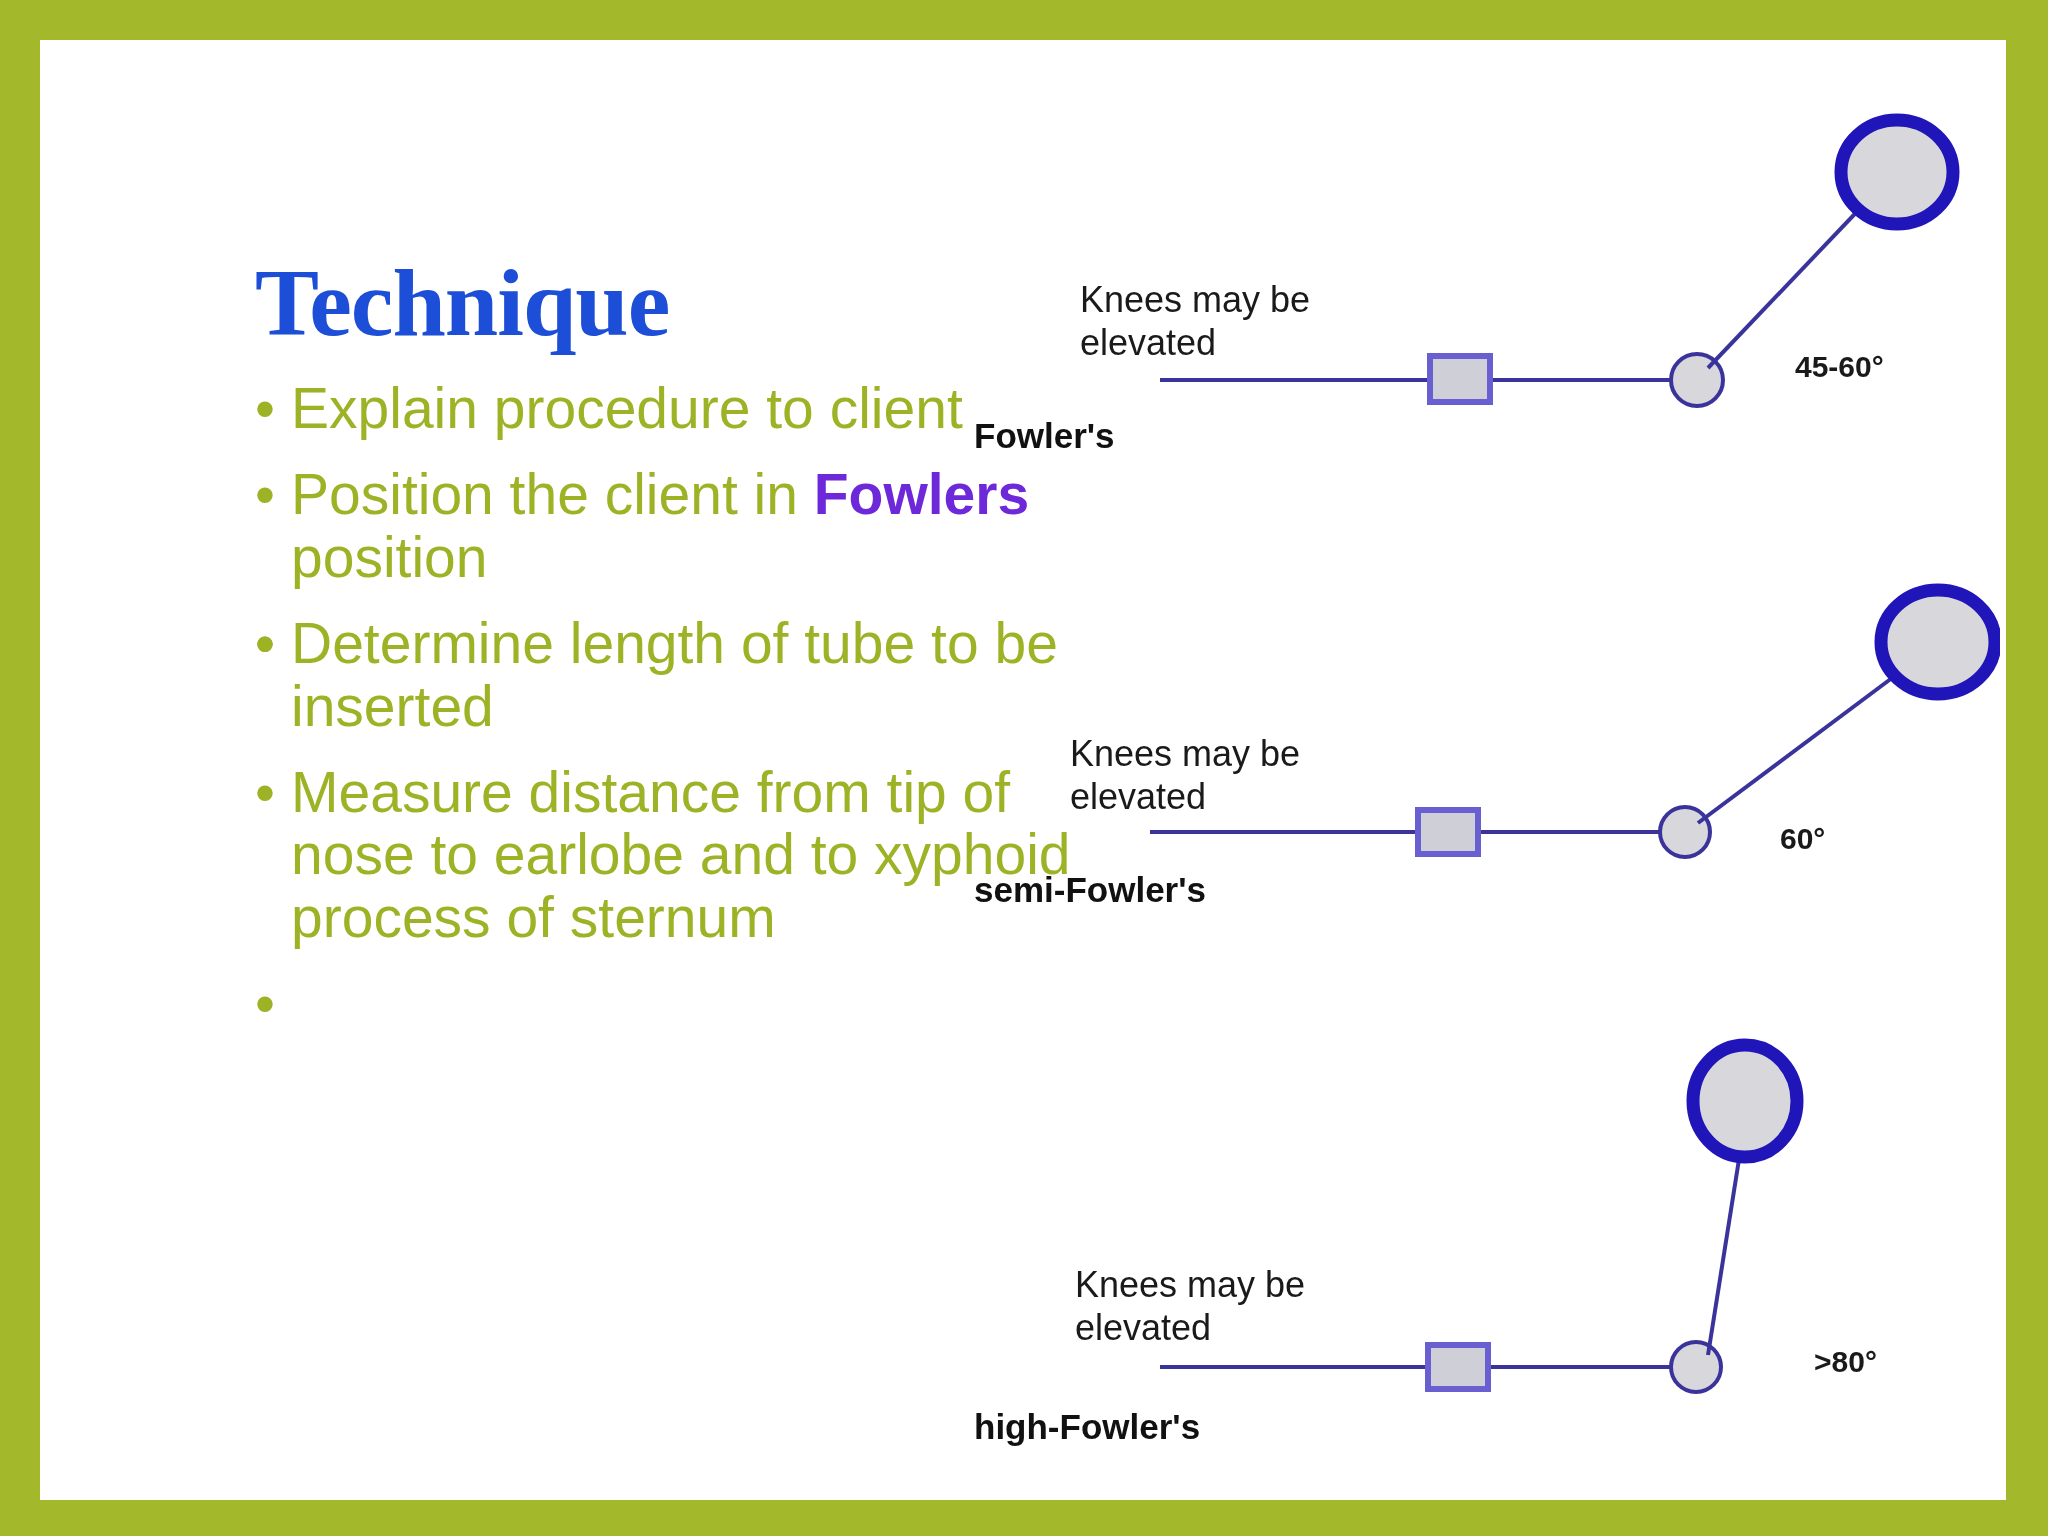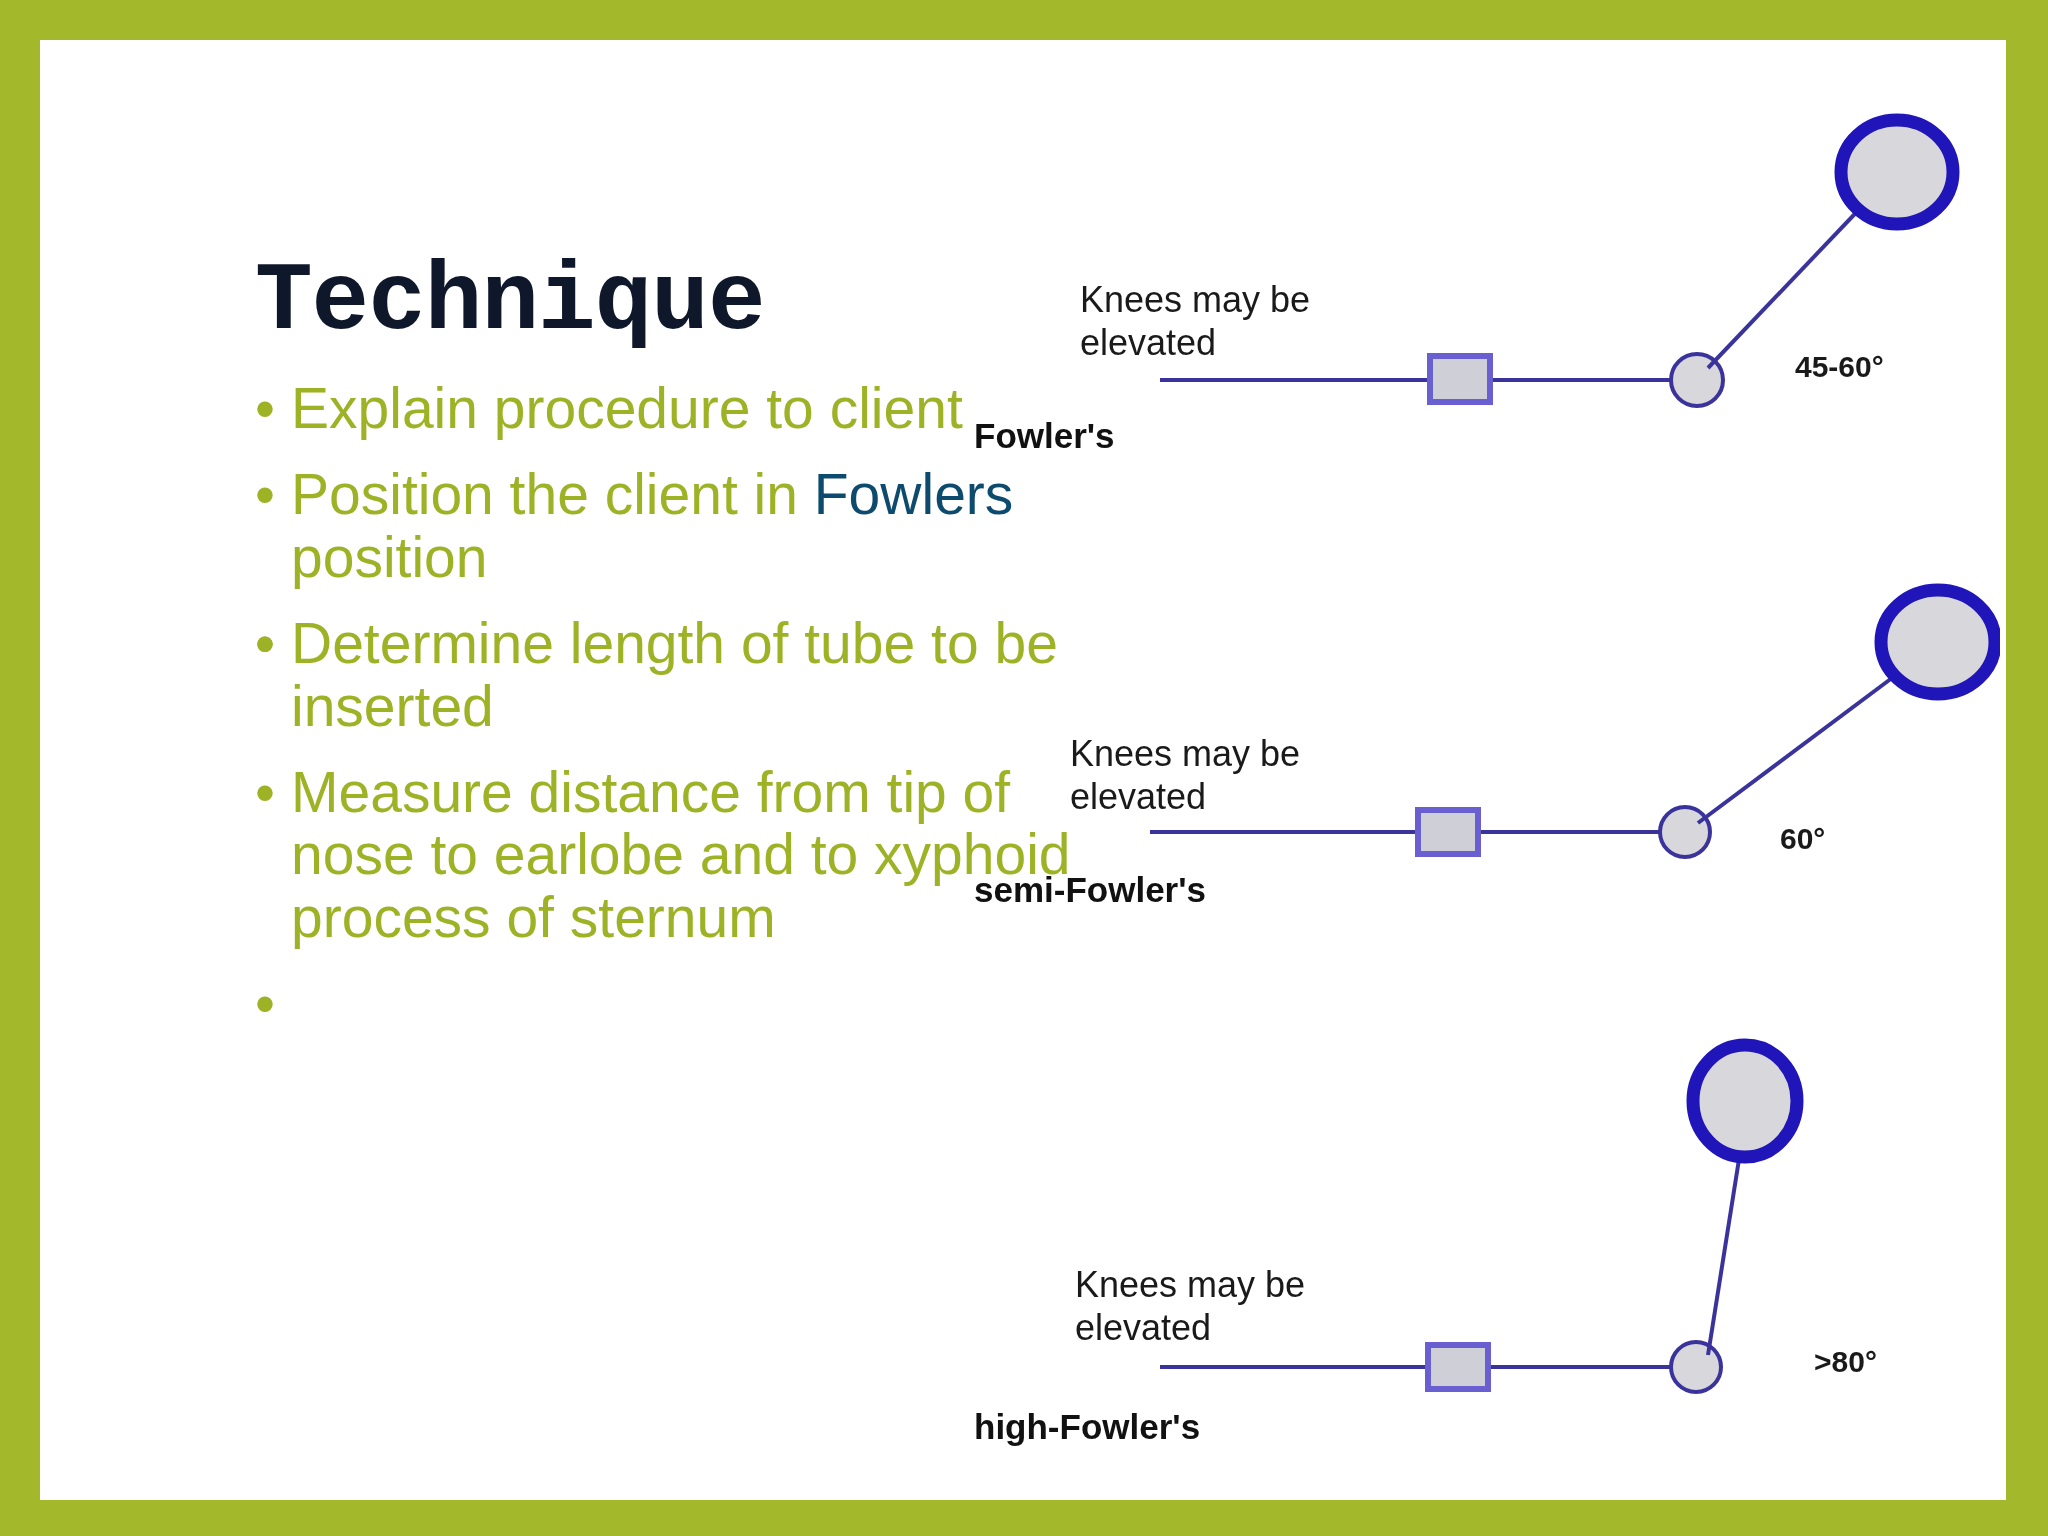--- a/index.html
+++ b/index.html
@@ -34,25 +34,25 @@
   
   #text-col {
     position: absolute;
     left: 215px;
     top: 215px;
     width: 860px;
   }
   #page-title {
     font-size: 96px;
     font-weight: bold;
-    color: #0f172a;
+    color: #1d4ed8;
     line-height: 1.0;
     letter-spacing: -1px;
     margin: 0 0 26px 0;
-    font-family: Liberation Mono, monospace;
+    font-family: Liberation Serif, serif;
   }
   ul.bullets {
     list-style: none;
     margin: 0;
     padding: 0;
   }
   ul.bullets li {
     position: relative;
     color: #9DB225;
     font-size: 57px;
@@ -65,22 +65,22 @@
   ul.bullets li .bullet-dot {
     position: absolute;
     left: 0;
     top: 0;
     width: 36px;
     color: #9DB225;
     font-size: 57px;
     line-height: 1.095;
   }
   .hl {
-    color: #0c4a6e;
-    font-weight: normal;
+    color: #6d28d9;
+    font-weight: bold;
   }
 
   
   #diagram-col {
     position: absolute;
     left: 1060px;
     top: 60px;
     width: 900px;
     height: 1410px;
   }

